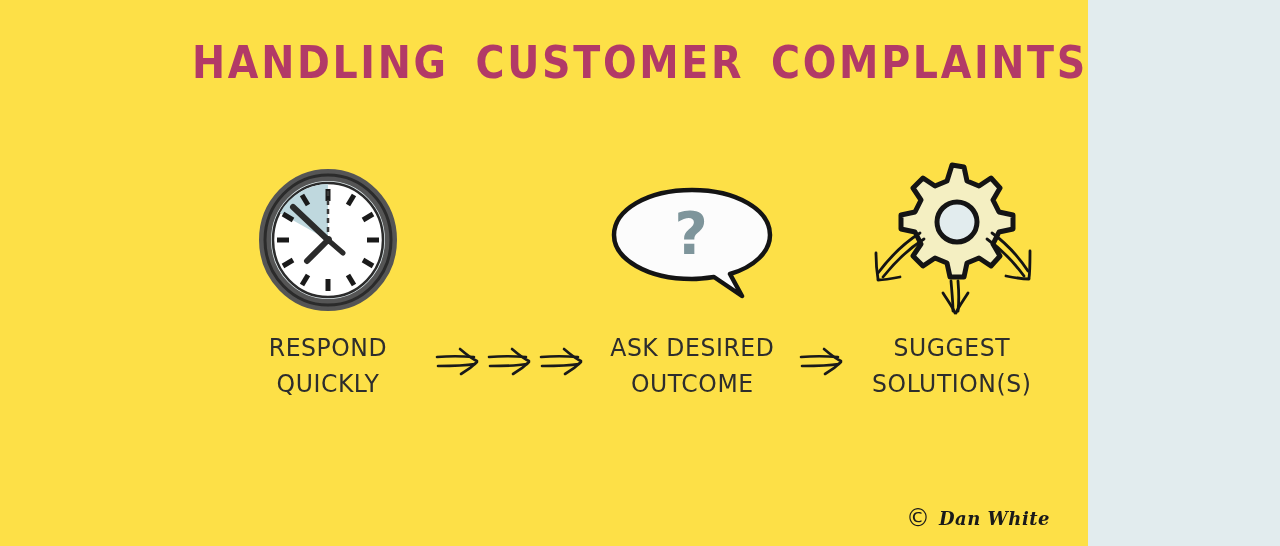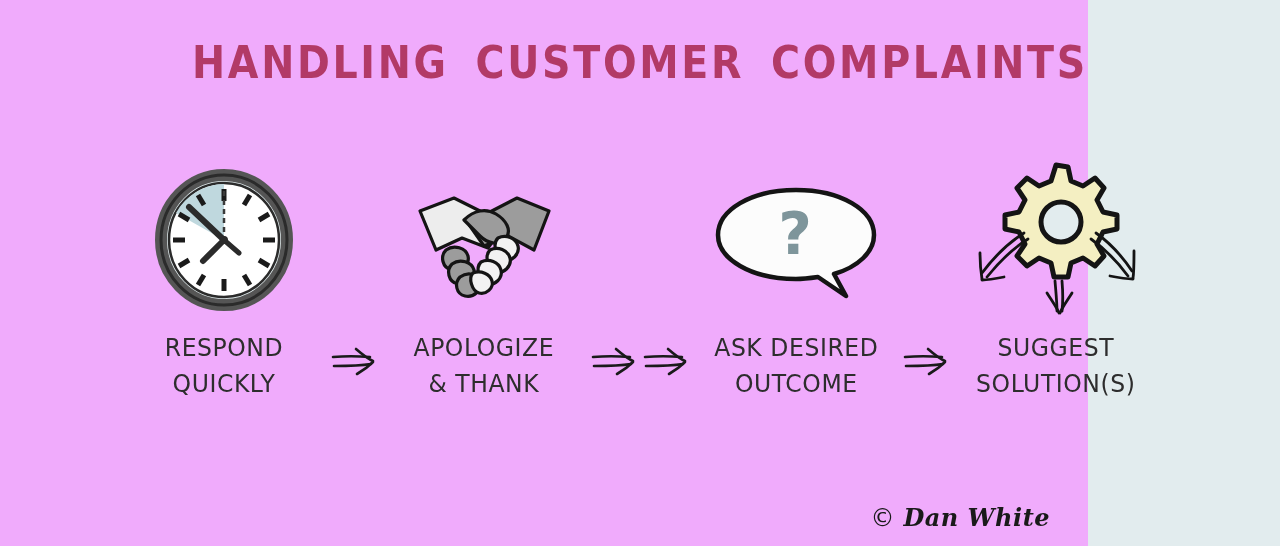--- a/index.html
+++ b/index.html
@@ -11,21 +11,21 @@
     width: 1280px;
     height: 546px;
     overflow: hidden;
     font-family: "Liberation Sans", sans-serif;
     background: #e2ecee;
   }
   #infographic {
     position: relative;
     width: 1088px;
     height: 546px;
-    background: #f0abfc;
+    background: #fde047;
   }
 
   
   #title {
     position: absolute;
     top: 36px;
     left: 0;
     width: 1280px;
     text-align: center;
     font-family: "DejaVu Sans", sans-serif;
@@ -90,21 +90,21 @@
     right: 38px;
     bottom: 14px;
     display: flex;
     align-items: center;
     gap: 9px;
     color: #1a1a1a;
   }
   #sig-name {
     font-family: "DejaVu Serif", serif;
     font-style: italic;
-    font-size: 24px;
+    font-size: 18px;
     font-weight: bold;
     letter-spacing: 0.5px;
   }
   #sig-mark {
     font-family: "DejaVu Sans", sans-serif;
     font-size: 24px;
   }
 </style>
 </head>
 <body>
@@ -151,40 +151,20 @@
       <svg width="48" height="34" viewBox="0 0 48 34">
         <g stroke="#1a1a1a" fill="none" stroke-width="2.6" stroke-linecap="round">
           <path d="M3 12 C14 11 28 11 40 12"></path>
           <path d="M4 21 C15 21 29 21 41 19"></path>
           <path d="M26 4 C33 10 38 14 43 16"></path>
           <path d="M27 29 C34 25 39 21 43 17"></path>
         </g>
       </svg>
     </div>
 
-    <div class="step">
-      <div class="icon-box">
-        <svg width="165" height="125" viewBox="0 0 165 125">
-          <g stroke="#141414" stroke-width="3.2" stroke-linejoin="round" stroke-linecap="round">
-            <path d="M18 33 L52 20 L88 38 L100 50 L86 70 L60 60 L34 72 Z" fill="#ededed"></path>
-            <path d="M147 33 L115 20 L84 36 L68 48 L82 68 L106 58 L132 72 Z" fill="#9c9c9c"></path>
-            <path d="M62 42 C72 32 84 30 94 36 C104 42 110 52 104 60 C98 68 86 66 78 58 Z" fill="#9c9c9c"></path>
-            <path d="M44 72 C38 78 40 90 50 92 C60 94 68 86 66 78 C64 70 52 66 44 72 Z" fill="#9c9c9c"></path>
-            <path d="M50 86 C44 92 46 104 56 106 C66 108 74 100 72 92 C70 84 58 80 50 86 Z" fill="#9c9c9c"></path>
-            <path d="M58 99 C52 105 54 116 63 118 C72 120 80 112 78 104 C76 96 66 93 58 99 Z" fill="#9c9c9c"></path>
-            <path d="M96 60 C104 56 114 60 116 68 C118 76 110 84 102 82 C94 80 90 66 96 60 Z" fill="#f2f2f2"></path>
-            <path d="M88 72 C96 68 106 72 108 80 C110 88 102 96 94 94 C86 92 82 78 88 72 Z" fill="#f2f2f2"></path>
-            <path d="M79 84 C87 80 97 84 99 92 C101 100 93 108 85 106 C77 104 73 90 79 84 Z" fill="#f2f2f2"></path>
-            <path d="M71 95 C79 92 88 96 90 103 C92 110 84 117 77 115 C70 113 66 100 71 95 Z" fill="#f2f2f2"></path>
-          </g>
-        </svg>
-      </div>
-      <div class="step-label">APOLOGIZE
-&amp; THANK</div>
-    </div>
 
     <div class="sep">
       <svg width="48" height="34" viewBox="0 0 48 34">
         <g stroke="#1a1a1a" fill="none" stroke-width="2.6" stroke-linecap="round">
           <path d="M3 12 C14 11 28 11 40 12"></path>
           <path d="M4 21 C15 21 29 21 41 19"></path>
           <path d="M26 4 C33 10 38 14 43 16"></path>
           <path d="M27 29 C34 25 39 21 43 17"></path>
         </g>
       </svg>

